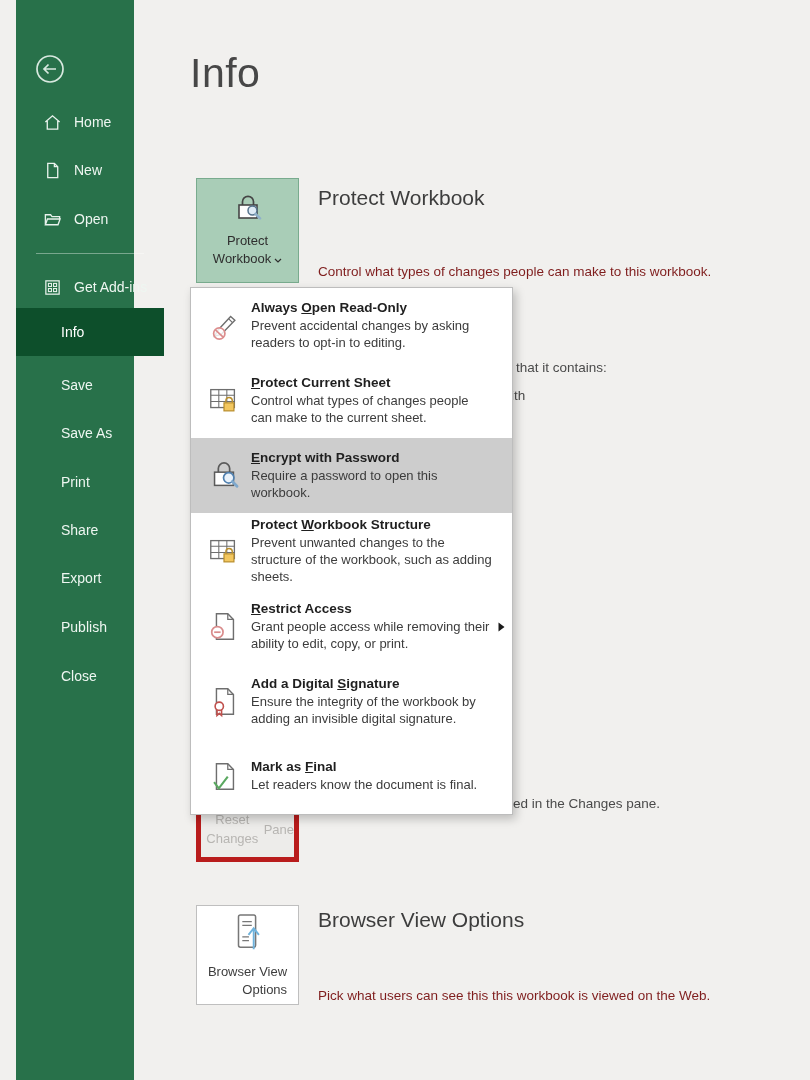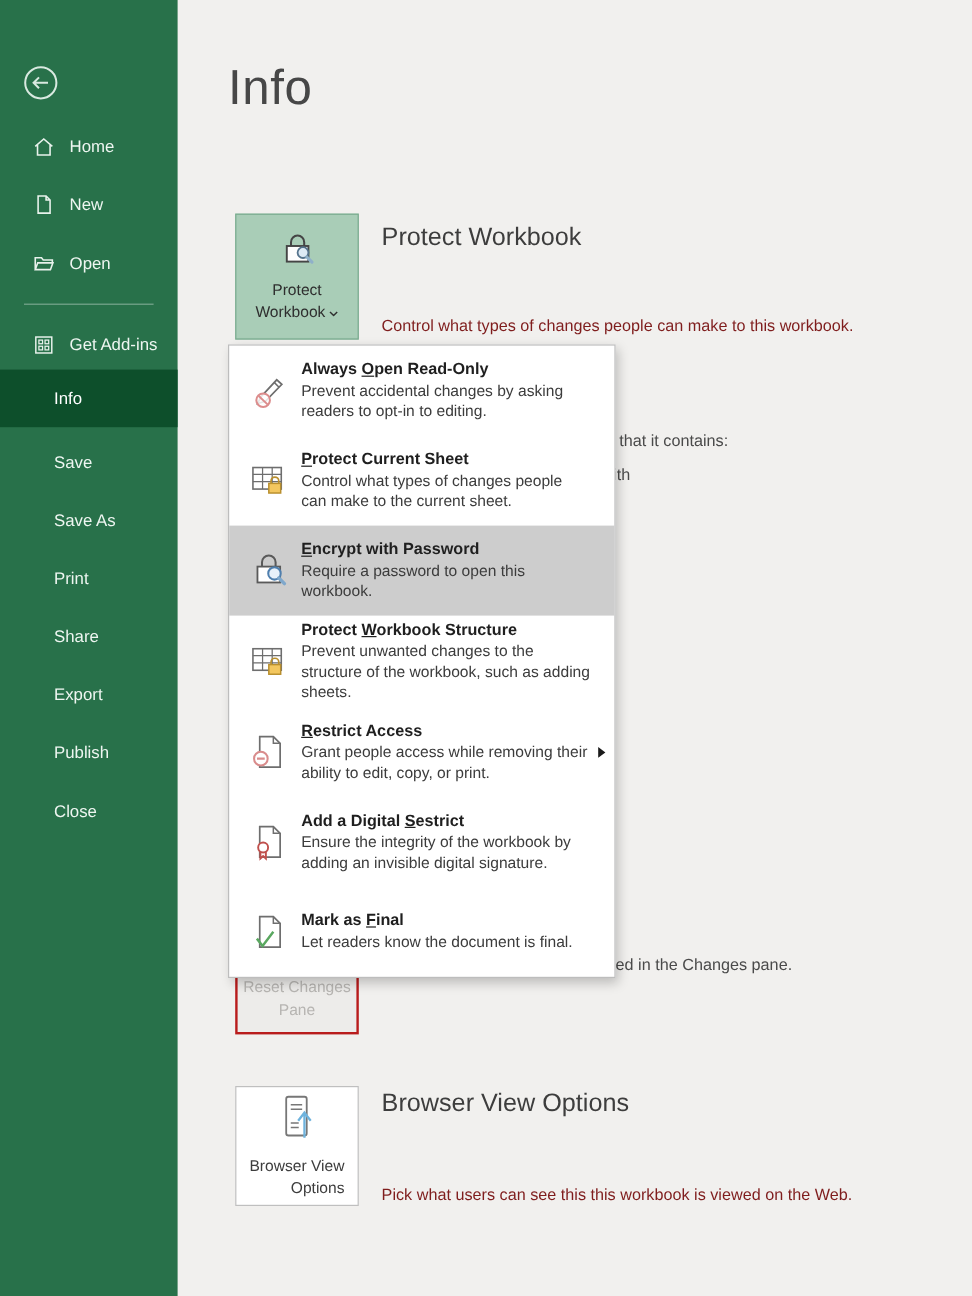--- a/index.html
+++ b/index.html
@@ -1,21 +1,21 @@
 <!DOCTYPE html>
 <html><head>
 <meta charset="utf-8">
 <style>
   * { box-sizing: border-box; margin: 0; padding: 0; }
   html,body { width:810px; height:1080px; }
   body { font-family: "Liberation Sans", sans-serif; background:#ffffff; }
   .page { position:relative; width:810px; height:1080px; background:#f1f0ee; overflow:hidden; }
 
   
-  .sidebar { position:absolute; left:0; top:0; width:148px; height:1080px; background:#28714a; }
+  .sidebar { position:absolute; left:16px; top:0; width:118px; height:1080px; background:#28714a; }
   .back-btn { position:absolute; left:17px; top:52px; width:34px; height:34px; cursor:pointer; }
   .nav-item { position:absolute; left:0; width:148px; height:48px; display:flex; align-items:center;
               padding-left:27px; color:#eef6f1; font-size:14px; cursor:pointer; }
   .nav-item .nav-icon { width:20px; height:20px; margin-right:11px; display:flex; align-items:center; }
   .nav-item.no-icon { padding-left:45px; }
   .nav-item.selected { background:#0d4f2b; color:#ffffff; }
   .side-divider { position:absolute; left:20px; top:253px; width:108px; height:1px; background:rgba(255,255,255,0.38); }
 
   
   .page-title { position:absolute; left:190px; top:50px; font-size:41px; font-weight:300; color:#474747; letter-spacing:0.5px; }
@@ -39,22 +39,22 @@
   .menu-item.highlighted { background:#cdcdcd; }
   .mi-icon { width:42px; flex:none; display:flex; justify-content:center; align-items:center; }
   .mi-text { display:flex; flex-direction:column; gap:2px; padding-left:6px;justify-content:center; }
   .mi-title { font-size:13.5px; font-weight:700; color:#1f1f1f; }
   .acc { text-decoration:underline; }
   .mi-desc { font-size:13px; color:#3c3c3c; line-height:1.32; width:242px; }
   .submenu-arrow { position:absolute; right:7px; top:50%; transform:translateY(-50%); display:flex; }
 
   
   .reset-btn { position:absolute; left:196px; top:806px; width:103px; height:56px; background:#edecea;
-               border:2px solid #b91c1c; color:#b7b5b2; font-size:13px; line-height:1.45; text-align:center;
-               display:flex; flex-direction:column; align-items:center; justify-content:flex-end;
+               border:5px solid #b91c1c; color:#b7b5b2; font-size:13px; line-height:1.45; text-align:center;
+               display:flex; align-items:center; justify-content:flex-end;
                padding-bottom:8px; z-index:1; }
   .browser-btn { left:196px; top:905px; width:103px; height:100px; background:#ffffff; border:1px solid #bfbfbf; gap:5px;text-align:right; }
   .browser-btn .btn-label { color:#3d3d3d; }
 </style>
 </head>
 <body>
 
 <div class="page">
 
   <div class="sidebar">
@@ -252,21 +252,21 @@
     <div class="menu-item">
       <span class="mi-icon">
         <svg width="34" height="34" viewBox="0 0 36 36">
           <path d="M10 4 h12 l6 6 v21 h-18 z" fill="#fff" stroke="#6e6e6e" stroke-width="1.5"></path>
           <path d="M22 4 v6 h6" fill="none" stroke="#6e6e6e" stroke-width="1.3"></path>
           <circle cx="13" cy="22.5" r="4.4" fill="#fff" stroke="#c0504d" stroke-width="1.7"></circle>
           <path d="M10.6 26.3 v6 l2.4 -2.2 l2.4 2.2 v-6" fill="none" stroke="#c0504d" stroke-width="1.7"></path>
         </svg>
       </span>
       <span class="mi-text">
-        <span class="mi-title"><span>Add a Digital </span><span class="acc">S</span><span>estrict</span></span>
+        <span class="mi-title"><span>Add a Digital </span><span class="acc">S</span><span>ignature</span></span>
         <span class="mi-desc">Ensure the integrity of the workbook by adding an invisible digital signature.</span>
       </span>
     </div>
 
     <div class="menu-item">
       <span class="mi-icon">
         <svg width="34" height="34" viewBox="0 0 36 36">
           <path d="M10 4 h12 l6 6 v21 h-18 z" fill="#fff" stroke="#6e6e6e" stroke-width="1.5"></path>
           <path d="M22 4 v6 h6" fill="none" stroke="#6e6e6e" stroke-width="1.3"></path>
           <path d="M7.5 23.5 l5 6.5 l9.5 -12.5" fill="none" stroke="#5aa860" stroke-width="2.2"></path>

